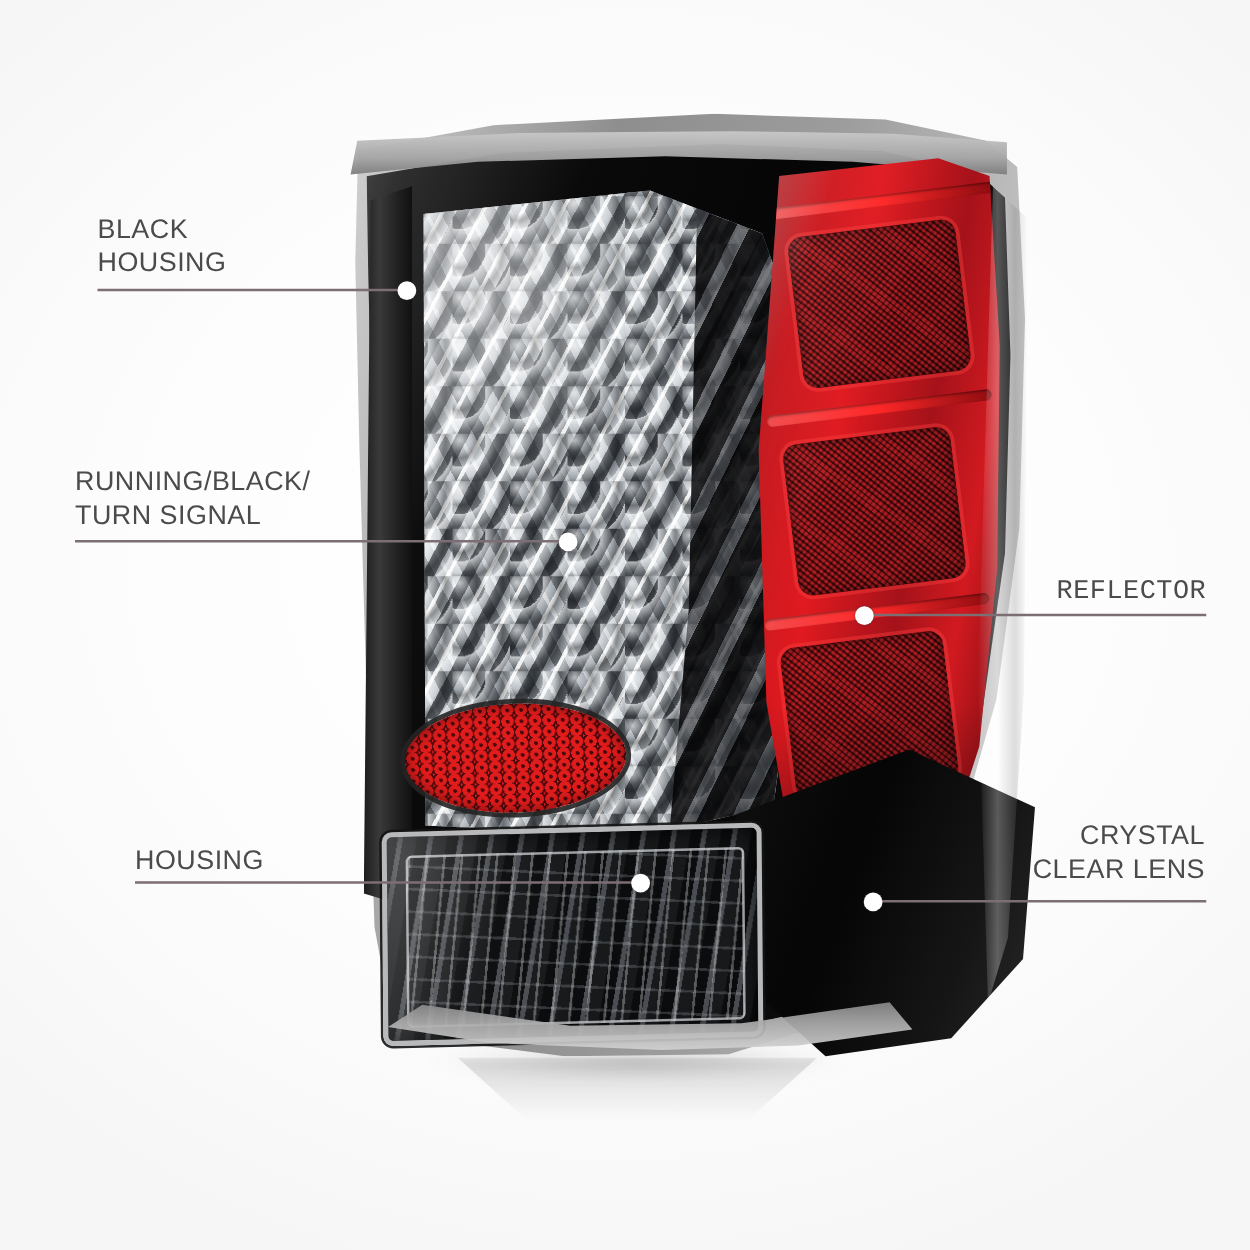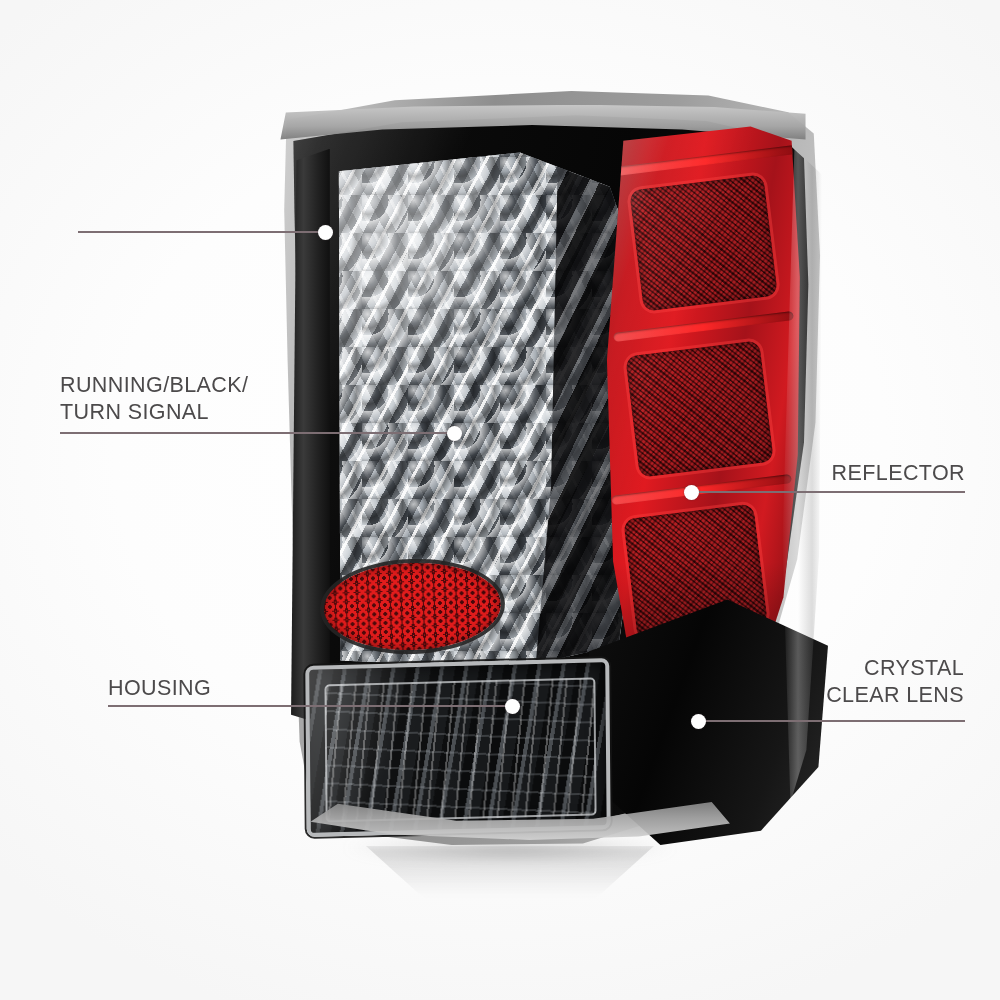--- a/index.html
+++ b/index.html
@@ -356,33 +356,35 @@
 
     <div class="reverse-lamp">
       <div class="reverse-inner"></div>
       <div class="reverse-gloss"></div>
     </div>
 
     <div class="right-edge"></div>
     <div class="bottom-rim"></div>
   </div>
 
+  <div class="callout-text" style="left:78px; top:170px; width:250px;">BLACK
+HOUSING</div>
   <div class="leader-line" style="left:78px; top:231px; width:248px;"></div>
   <div class="leader-dot" style="left:318px; top:225px;"></div>
 
   <div class="callout-text" style="left:60px; top:372px; width:300px;">RUNNING/BLACK/
 TURN SIGNAL</div>
   <div class="leader-line" style="left:60px; top:432px; width:395px;"></div>
   <div class="leader-dot" style="left:447px; top:426px;"></div>
 
   <div class="callout-text" style="left:108px; top:675px; width:220px;">HOUSING</div>
   <div class="leader-line" style="left:108px; top:705px; width:405px;"></div>
   <div class="leader-dot" style="left:505px; top:699px;"></div>
 
-  <div class="callout-text right" style="left:700px; top:460px; width:265px;">REFLECTOR</div>
+  <div class="callout-text right" style="left:700px; top:460px; width:265px;font-family:Liberation Mono, monospace;">REFLECTOR</div>
   <div class="leader-line" style="left:692px; top:491px; width:273px;"></div>
   <div class="leader-dot" style="left:684px; top:485px;"></div>
 
   <div class="callout-text right" style="left:699px; top:655px; width:265px;">CRYSTAL
 CLEAR LENS</div>
   <div class="leader-line" style="left:700px; top:720px; width:265px;"></div>
   <div class="leader-dot" style="left:691px; top:714px;"></div>
 
 </div>
 

